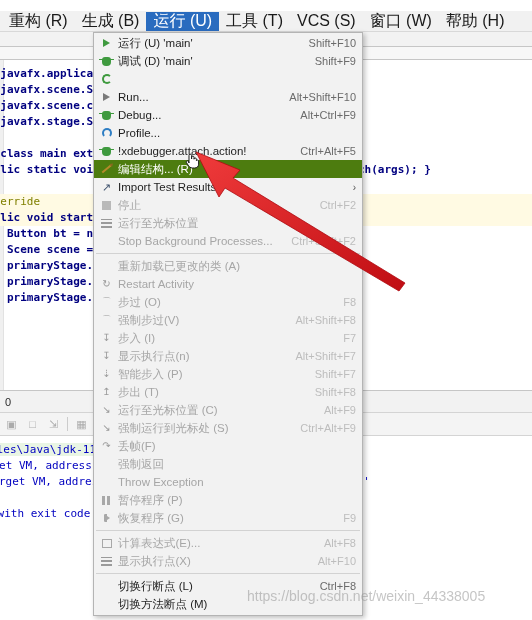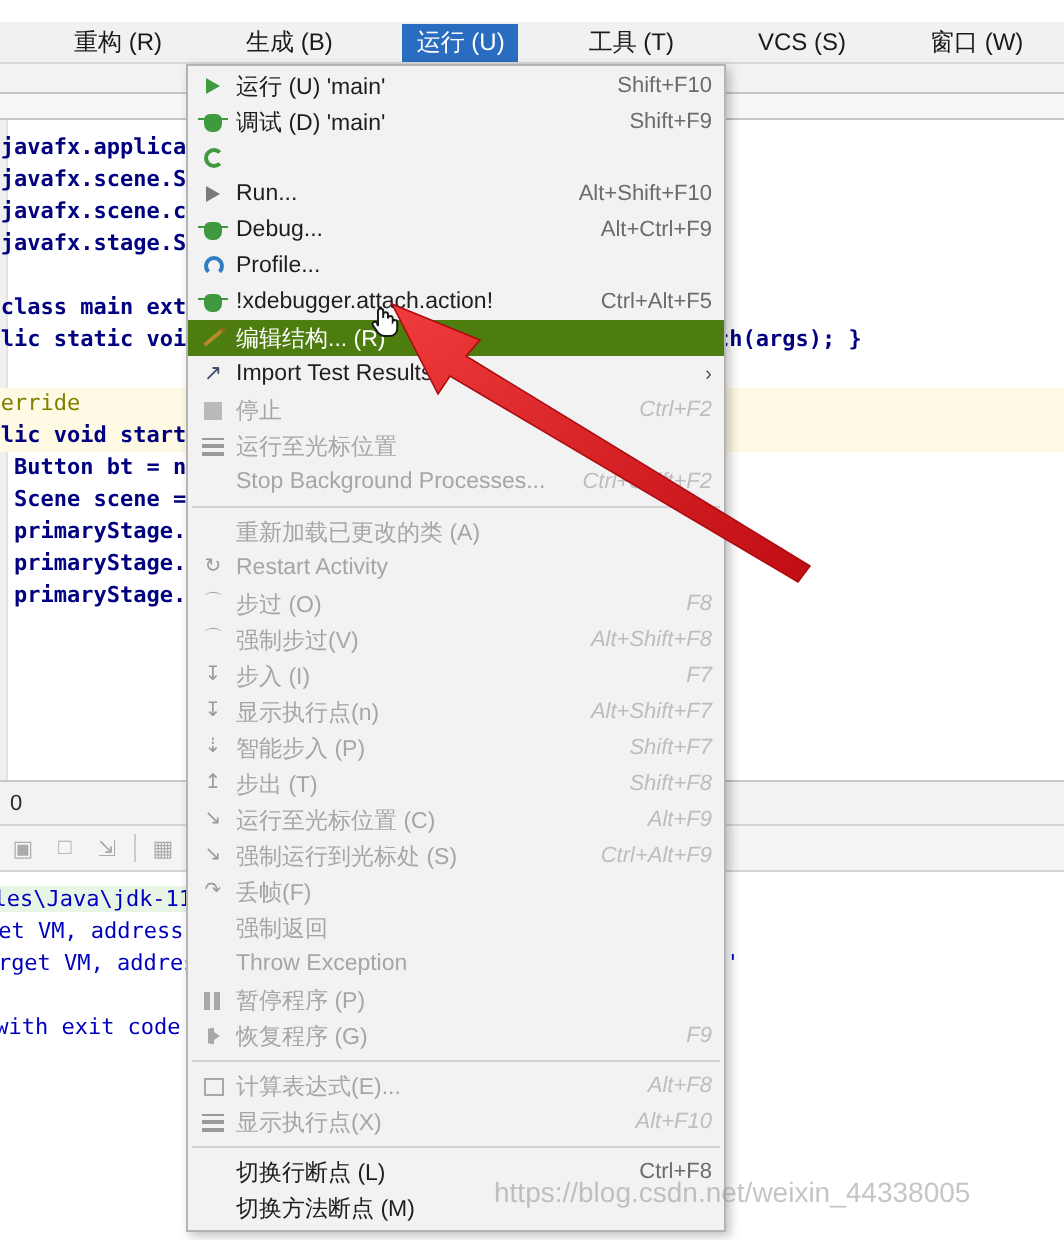--- a/index.html
+++ b/index.html
@@ -46,26 +46,25 @@
     left: 0; top: 11px;
     width: 532px; height: 21px;
     background: #f1f1f1;
     border-bottom: 1px solid #d8d8d8;
     box-sizing: border-box;
     display: flex;
     align-items: center;
     padding-left: 2px;
   }
   .menubar-item {
-    font-size: 12px;
+    font-size: 16px;
     color: #1a1a1a;
     padding: 2px 7px 3px 7px;
     white-space: nowrap;
     line-height: 14px;
-    margin-left: 28px;
   }
   .menubar-item.active {
     background: #2a6cbf;
     color: #ffffff;
   }
 
   
   .editor {
     position: absolute;
     left: 0; top: 32px;
@@ -221,21 +220,21 @@
     margin-right: 3px;
   }
   .mi-label { flex: 0 1 auto; overflow: hidden; }
   .mi-accel {
     margin-left: auto;
     padding-left: 14px;
     color: #6b6b6b;
     font-size: 11px;
   }
   .mi.selected .mi-accel { color: #dce8f7; }
-  .mi.disabled .mi-accel { color: #bdbdbd; font-style: italic; }
+  .mi.disabled .mi-accel { color: #bdbdbd; }
   .mi-arrow {
     margin-left: auto;
     padding-left: 14px;
     color: #555;
     font-size: 10px;
   }
   .mi-sep {
     height: 1px;
     background: #d2d2d2;
     margin: 3px 2px;

